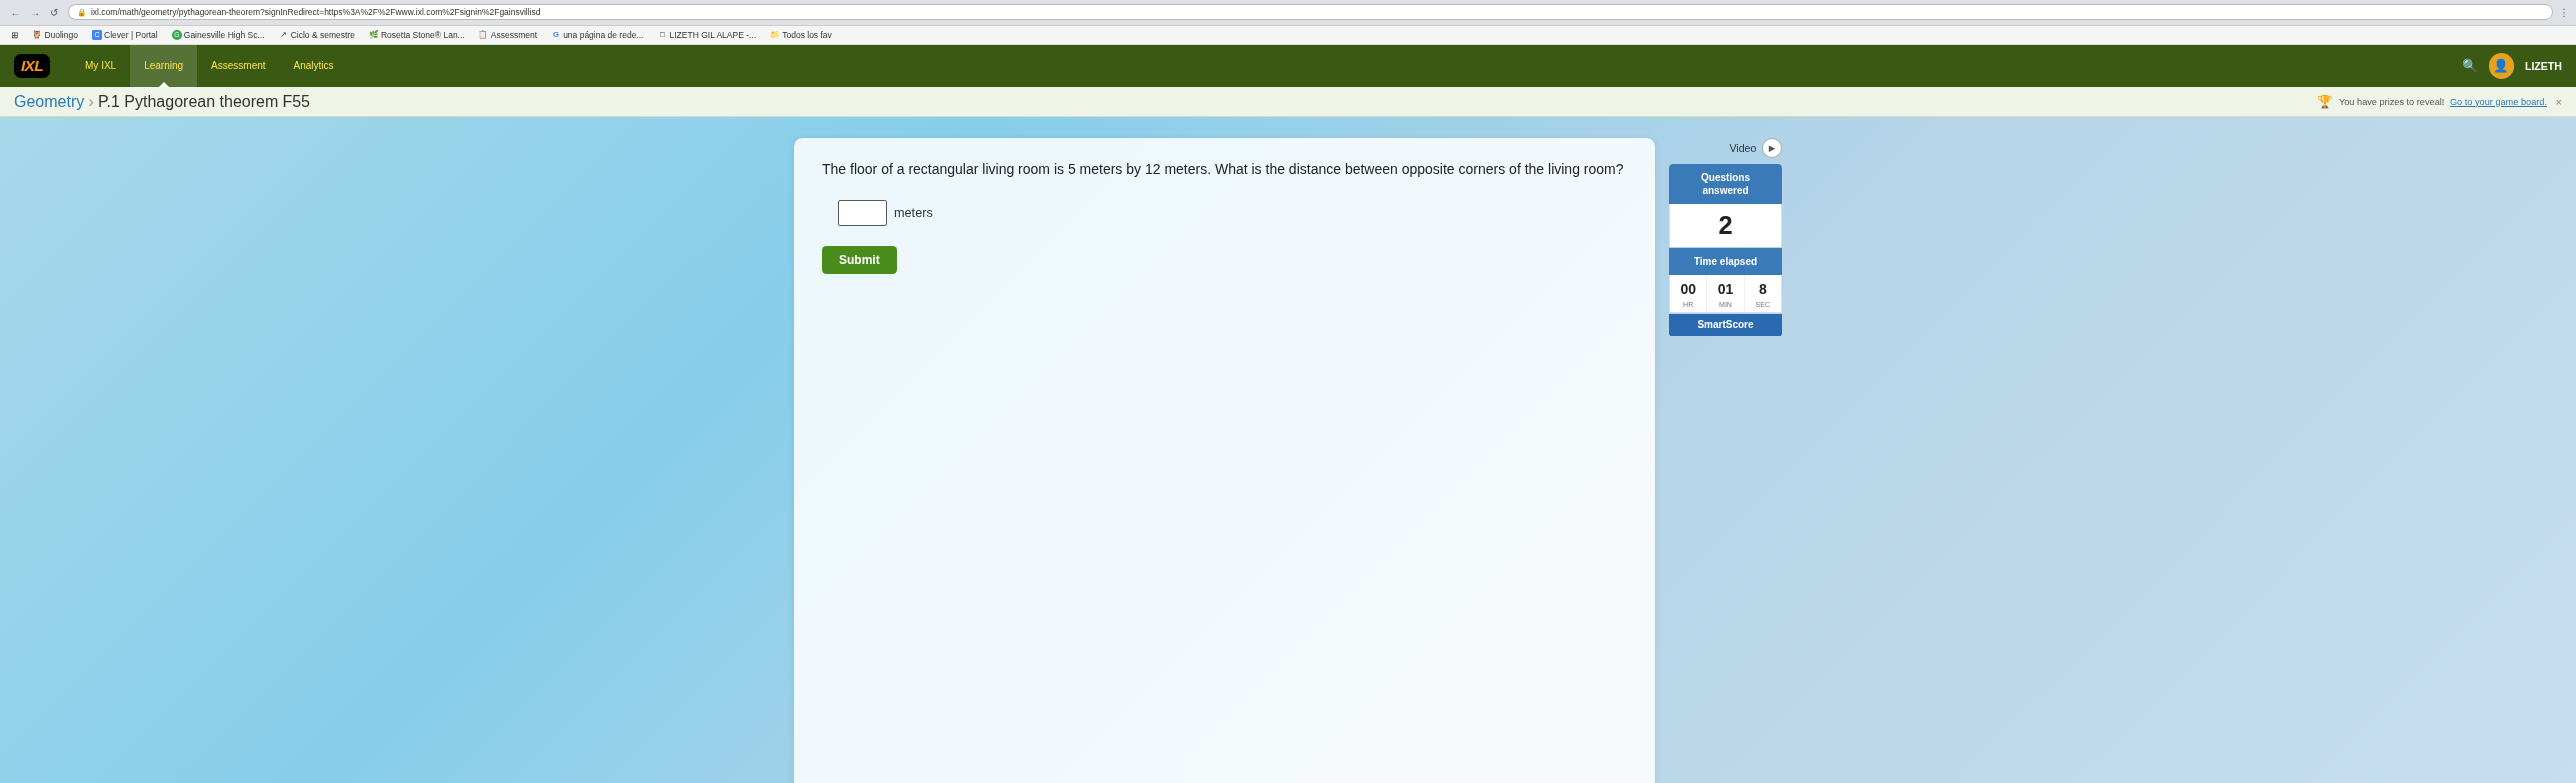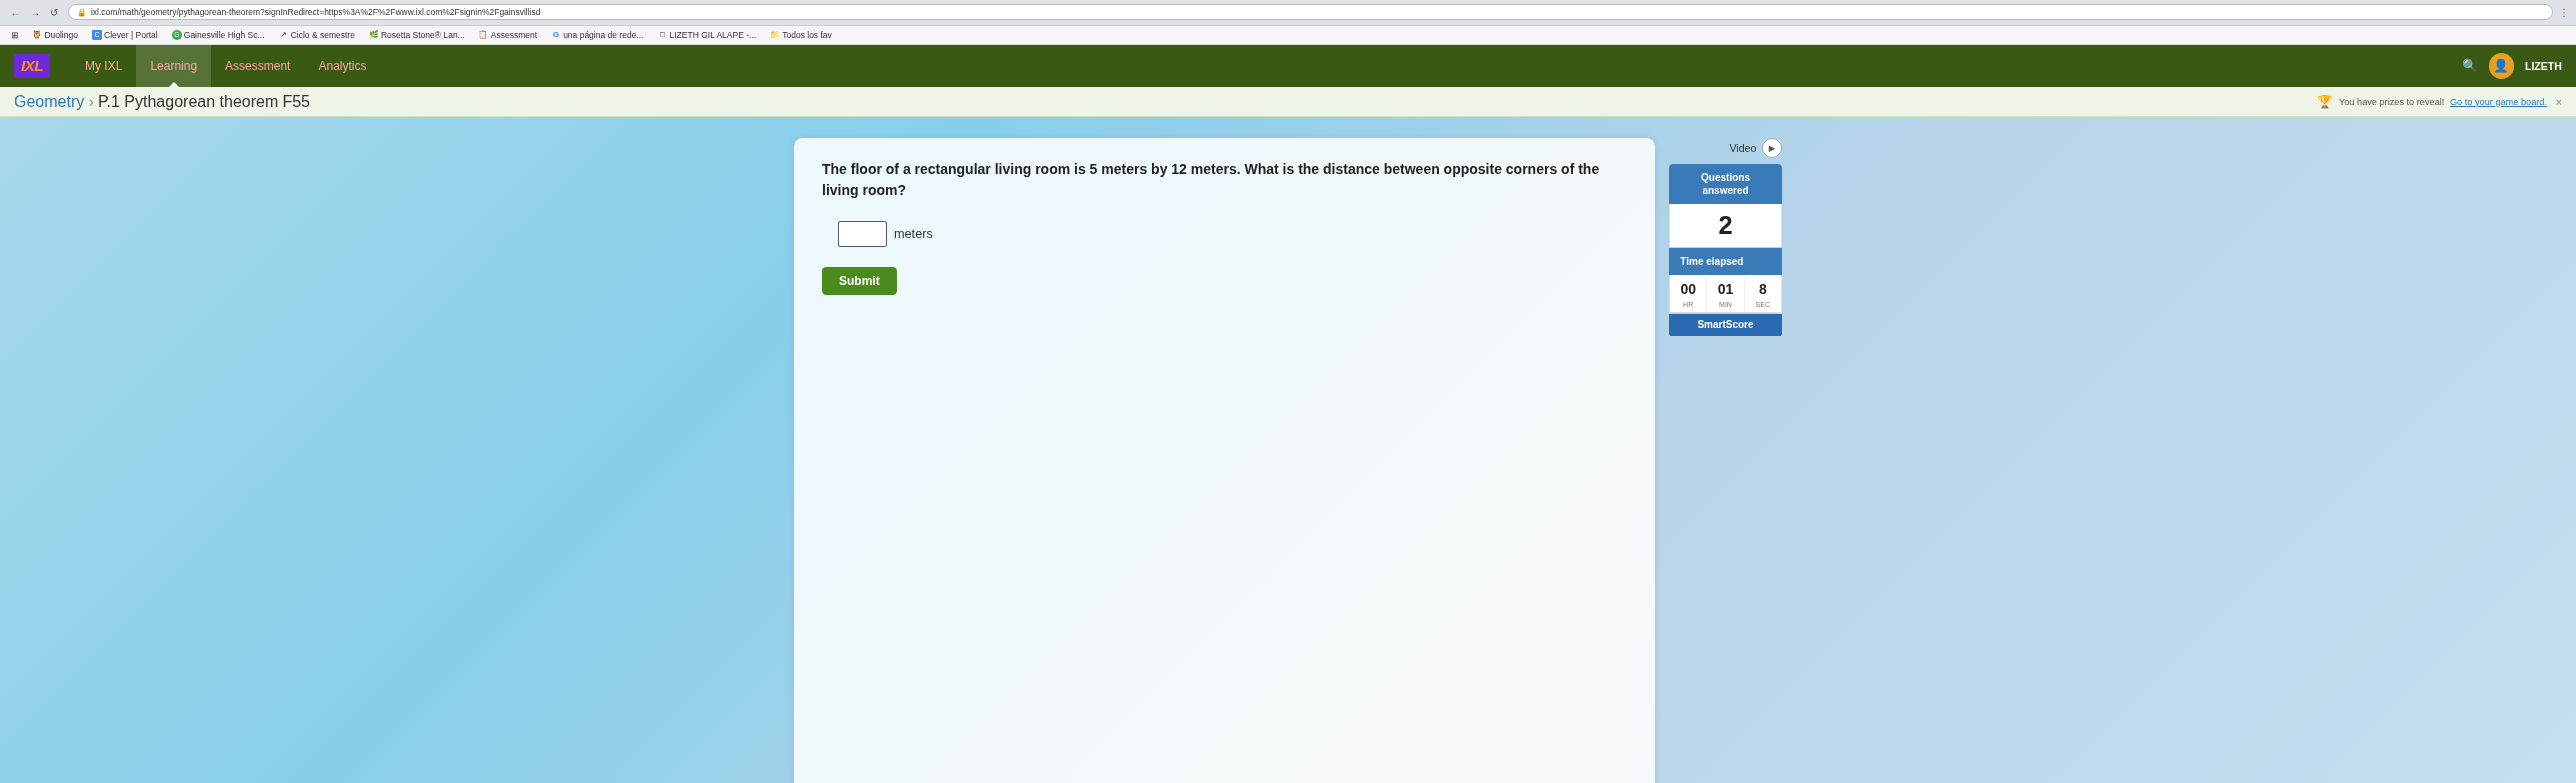--- a/index.html
+++ b/index.html
@@ -100,48 +100,48 @@
     
     .ixl-header {
       background: #3a5a14;
       padding: 0 14px;
       display: flex;
       align-items: center;
       height: 42px;
       position: relative;
     }
     .ixl-logo {
-      background: #6d28d9;
+      background: #000000;
       color: #3a5a14;
       font-weight: 900;
       font-size: 15.5px;
       padding: 2.8px 7px;
-      border-radius: 2px;
+      border-radius: 7px;
       letter-spacing: -0.7px;
       font-style: italic;
       margin-right: 21px;
     }
     .ixl-logo span {
       color: #f7941d;
     }
     .ixl-nav {
       display: flex;
       gap: 0;
       align-items: flex-end;
       flex: 1;
       height: 100%;
     }
     .ixl-nav-item {
-      color: #fca5a5;
+      color: #fde047;
       text-decoration: none;
       padding: 0 14px;
       height: 100%;
       display: flex;
       align-items: center;
-      font-size: 12px;
+      font-size: 10px;
       font-weight: normal;
       cursor: pointer;
       position: relative;
     }
     .ixl-nav-item.active {
       background: rgba(255,255,255,0.15);
     }
     .ixl-nav-item.active::after {
       content: '';
       position: absolute;
@@ -250,21 +250,21 @@
       border-radius: 8.5px;
       padding: 21px 28px;
       flex: 1;
       box-shadow: 0 1.4px 7px rgba(0,0,0,0.1);
     }
     .question-text {
       font-size: 14px;
       color: #222;
       line-height: 1.5;
       margin-bottom: 20px;
-      font-weight: bold;
+      font-weight: normal;
     }
     .answer-row {
       display: flex;
       align-items: center;
       gap: 7px;
       margin-bottom: 20px;
       padding-left: 16px;
     }
     .answer-input {
       width: 49px;
@@ -336,20 +336,21 @@
       color: #222;
       text-align: center;
       background: white;
       padding: 7px 0;
       border-left: 0.7px solid #ddd;
       border-right: 0.7px solid #ddd;
     }
     .time-elapsed-box {
       background: #3a7ab8;
       color: white;
+      text-align: center;
       padding: 7px 11.3px;
       font-size: 10px;
       font-weight: bold;
       line-height: 1.3;
       margin-top: 1.4px;
     }
     .time-display {
       display: flex;
       background: white;
       border: 0.7px solid #ddd;

